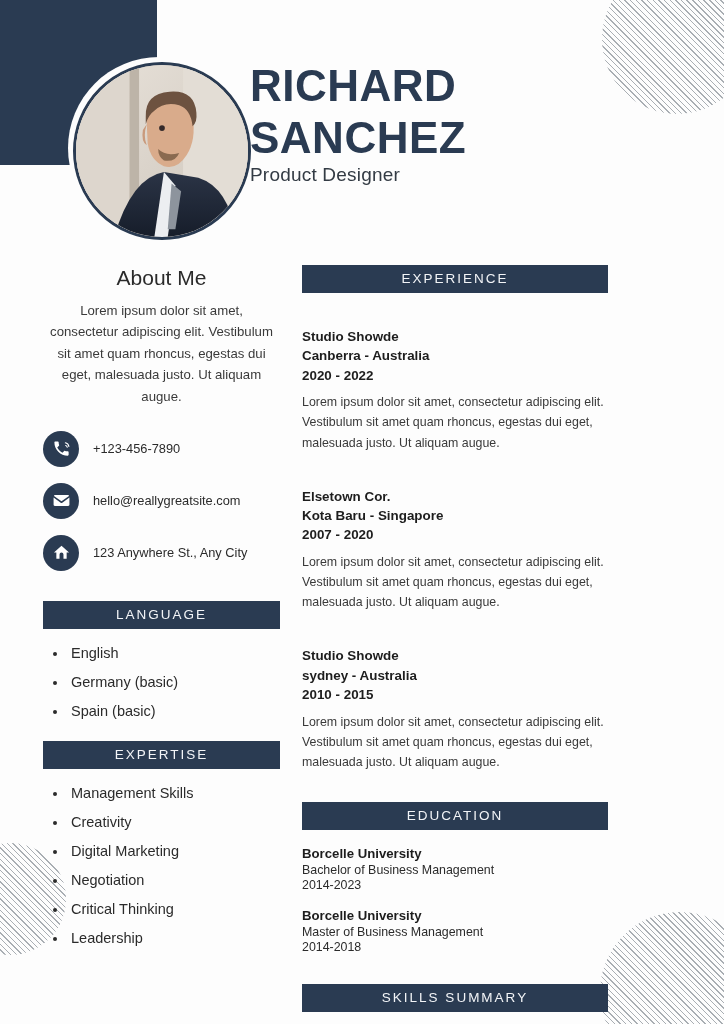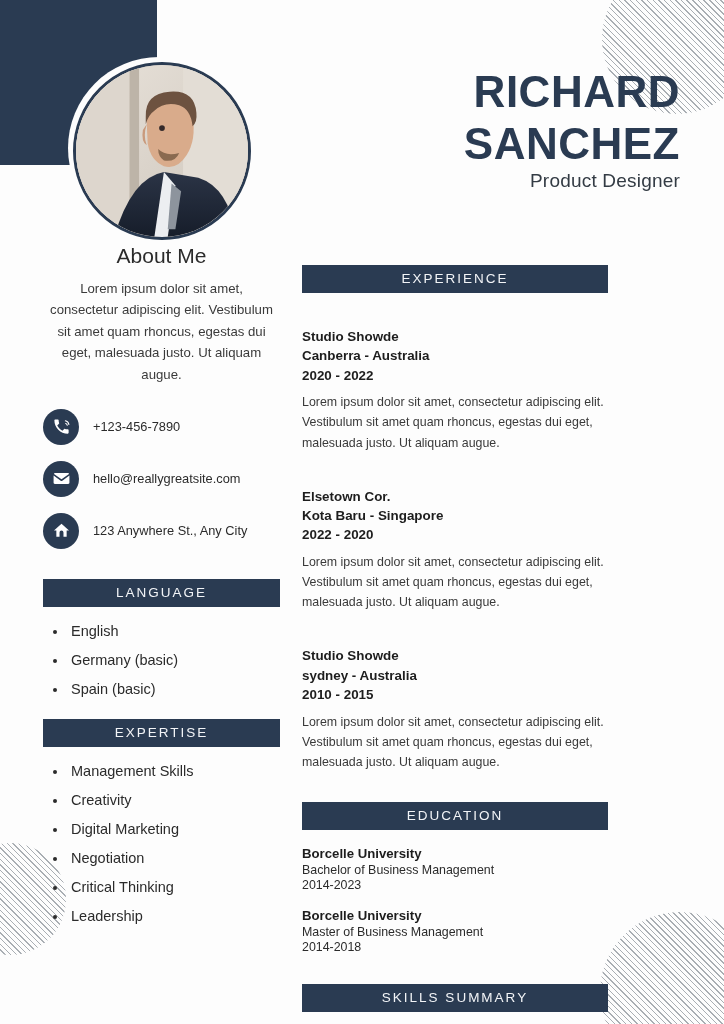--- a/index.html
+++ b/index.html
@@ -60,23 +60,23 @@
     overflow: hidden;
     position: relative;
     background: #cfc9c2;
   }
   .photo-ring svg { display: block; width: 100%; height: 100%; }
 
   
   .header {
     position: absolute;
     left: 250px;
-    top: 66px;
+    top: 60px;
     width: 430px;
-    text-align: right;
+    text-align: left;
   }
   .name-line {
     font-size: 44px;
     font-weight: bold;
     color: #2a3b52;
     letter-spacing: .5px;
     line-height: 1.18;
     margin: 0;
   }
   .role {
@@ -93,21 +93,21 @@
     font-size: 13.5px;
     letter-spacing: 2px;
     padding: 6px 0 7px;
     box-sizing: border-box;
   }
 
   
   .left-col {
     position: absolute;
     left: 43px;
-    top: 244px;
+    top: 266px;
     width: 237px;
   }
   .about-title {
     text-align: center;
     font-size: 21px;
     color: #2b2b2b;
     margin: 0 0 10px;
     font-weight: normal;
   }
   .about-text {
@@ -339,21 +339,21 @@
         <div>Canberra - Australia</div>
         <div>2020 - 2022</div>
       </div>
       <div class="entry-body">Lorem ipsum dolor sit amet, consectetur adipiscing elit. Vestibulum sit amet quam rhoncus, egestas dui eget, malesuada justo. Ut aliquam augue.</div>
     </div>
 
     <div class="entry">
       <div class="entry-head">
         <div>Elsetown Cor.</div>
         <div>Kota Baru - Singapore</div>
-        <div>2022 - 2020</div>
+        <div>2007 - 2020</div>
       </div>
       <div class="entry-body">Lorem ipsum dolor sit amet, consectetur adipiscing elit. Vestibulum sit amet quam rhoncus, egestas dui eget, malesuada justo. Ut aliquam augue.</div>
     </div>
 
     <div class="entry">
       <div class="entry-head">
         <div>Studio Showde</div>
         <div>sydney - Australia</div>
         <div>2010 - 2015</div>
       </div>

